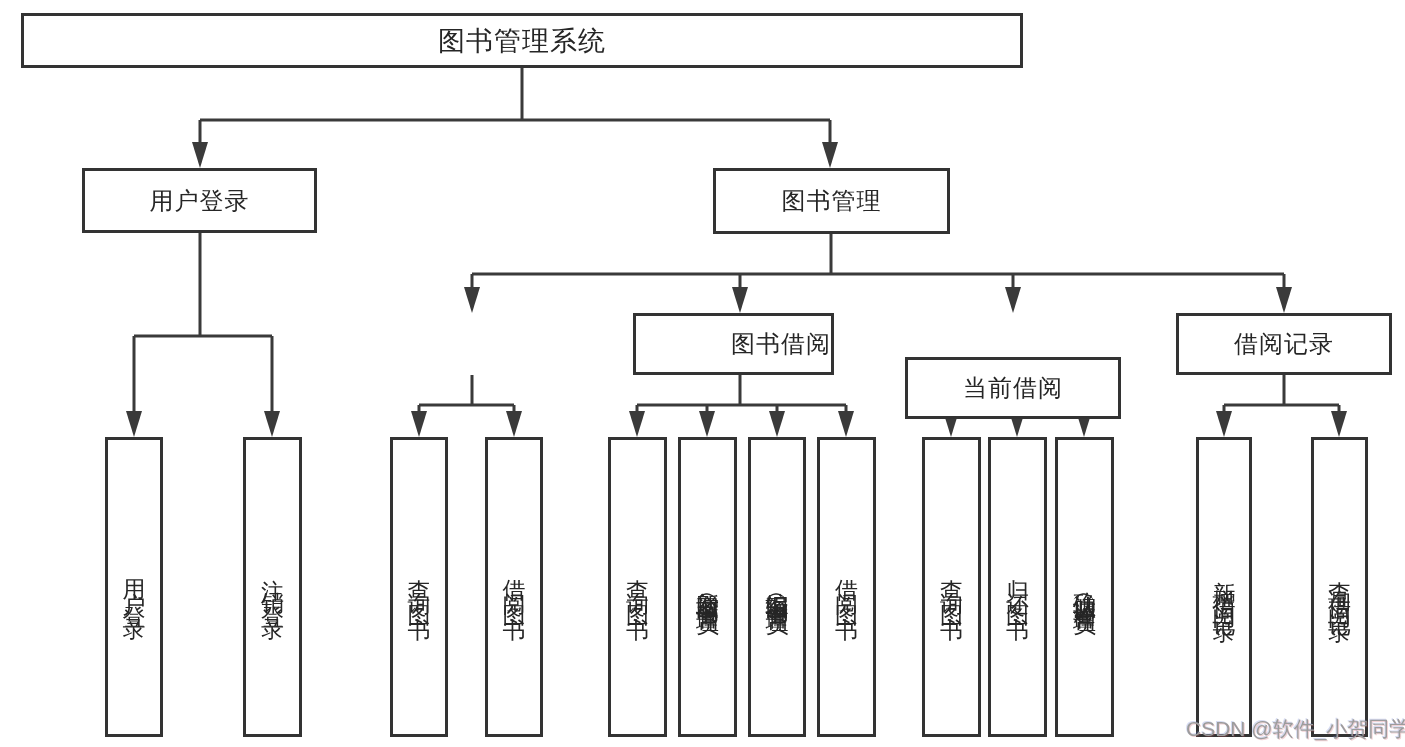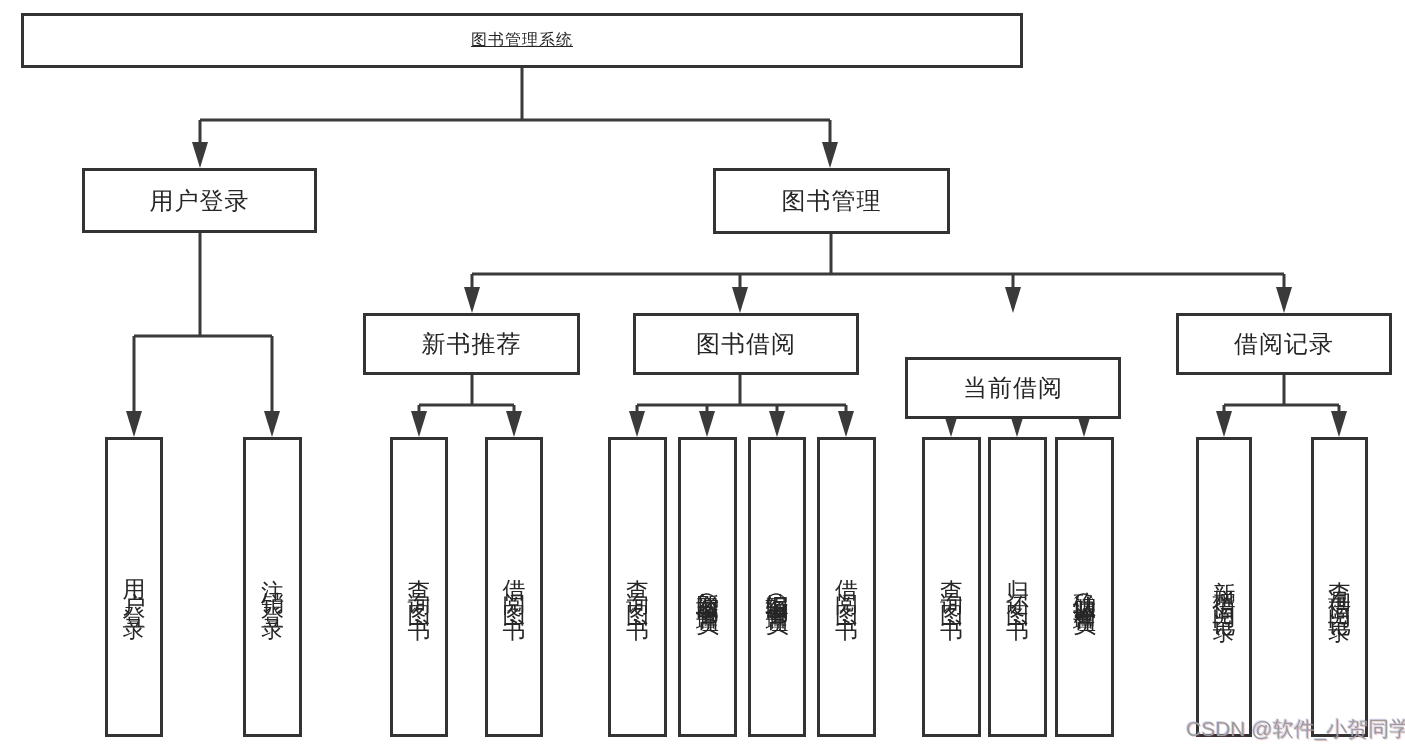--- a/index.html
+++ b/index.html
@@ -6,21 +6,21 @@
   .stage{
     position:relative;width:1405px;height:747px;background:#ffffff;overflow:hidden;
     font-family:"Liberation Sans","DejaVu Sans",sans-serif;color:#262626;
   }
   .connectors{position:absolute;left:0;top:0;width:1405px;height:747px;}
   .node{
     position:absolute;box-sizing:border-box;background:#ffffff;border:3px solid #333333;
     display:flex;align-items:center;justify-content:center;
   }
   .hnode{font-size:24px;letter-spacing:1px;}
-  .root-node{font-size:16px;text-decoration:underline;}
+  .root-node{font-size:27px;}
   .vnode .leaf-label{
     writing-mode:vertical-rl;text-orientation:mixed;
     font-size:23px;line-height:1;white-space:nowrap;
   }
   .ls-wide  .leaf-label{letter-spacing:13px;}
   .ls-mid   .leaf-label{letter-spacing:8px;}
   .ls-tight .leaf-label{letter-spacing:3px;}
   .watermark{
     position:absolute;left:1186px;top:716px;font-size:21px;line-height:1.2;
     color:#9c9c9c;white-space:nowrap;z-index:5;
@@ -76,24 +76,21 @@
     <span>图书管理系统</span>
   </div>
 
   <div class="node hnode" style="left:82px;top:168px;width:235px;height:65px;">
     <span>用户登录</span>
   </div>
   <div class="node hnode" style="left:713px;top:168px;width:237px;height:66px;">
     <span>图书管理</span>
   </div>
 
-  <div class="node hnode" style="left:363px;top:313px;width:217px;height:62px;">
-    <span>新书推荐</span>
-  </div>
-  <div class="node hnode" style="left:633px;top:313px;width:226px;height:62px;">
+  <div class="node hnode" style="left:633px;top:313px;width:201px;height:62px;justify-content:flex-end;">
     <span>图书借阅</span>
   </div>
   <div class="node hnode" style="left:905px;top:313px;width:216px;height:62px;margin-top:44px;">
     <span>当前借阅</span>
   </div>
   <div class="node hnode" style="left:1176px;top:313px;width:216px;height:62px;">
     <span>借阅记录</span>
   </div>
 
   <div class="node vnode ls-wide" style="left:105px;top:437px;width:58px;height:300px;">

